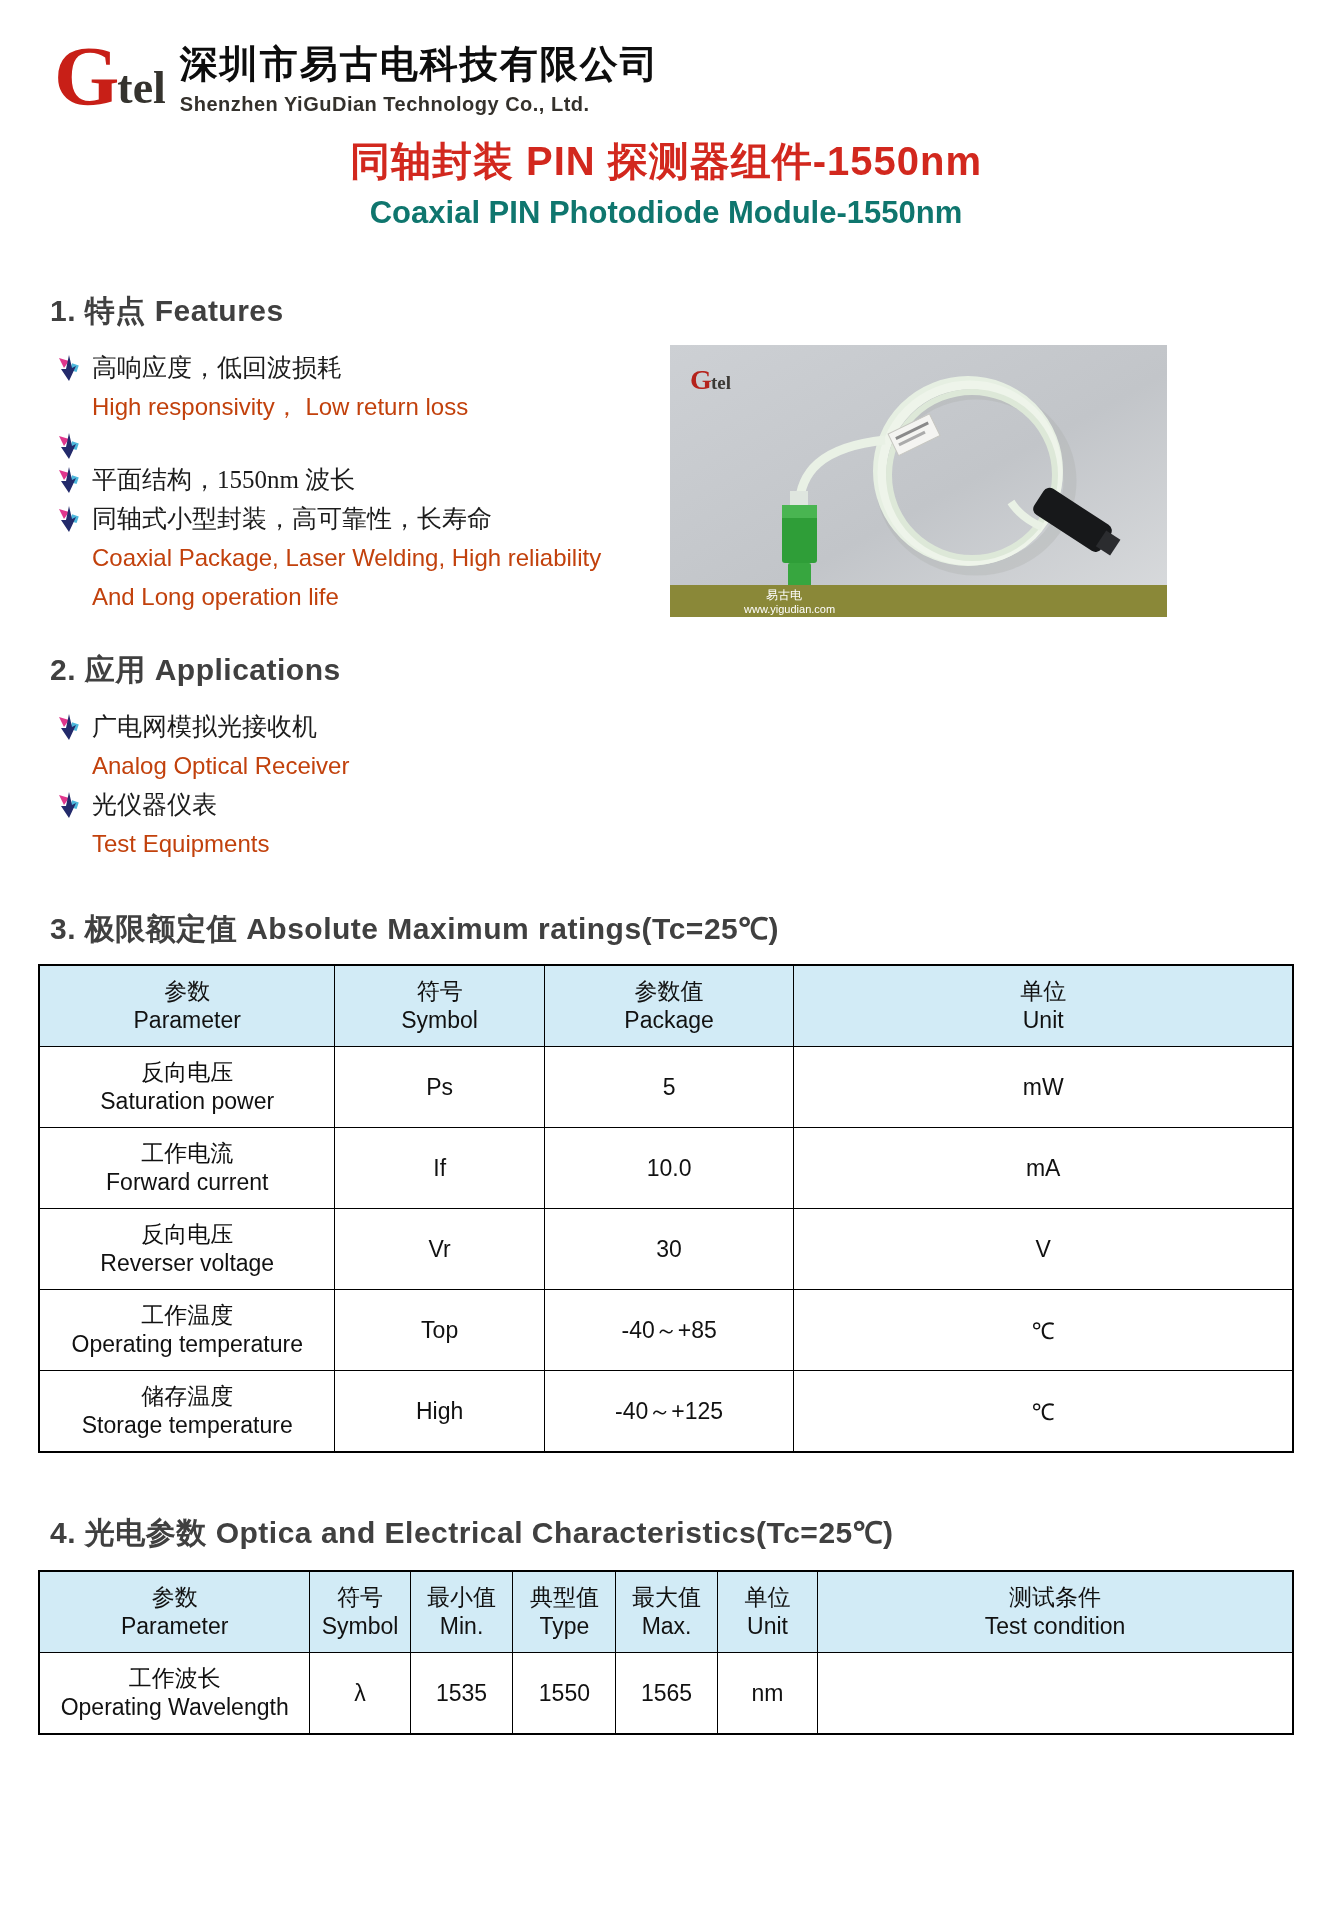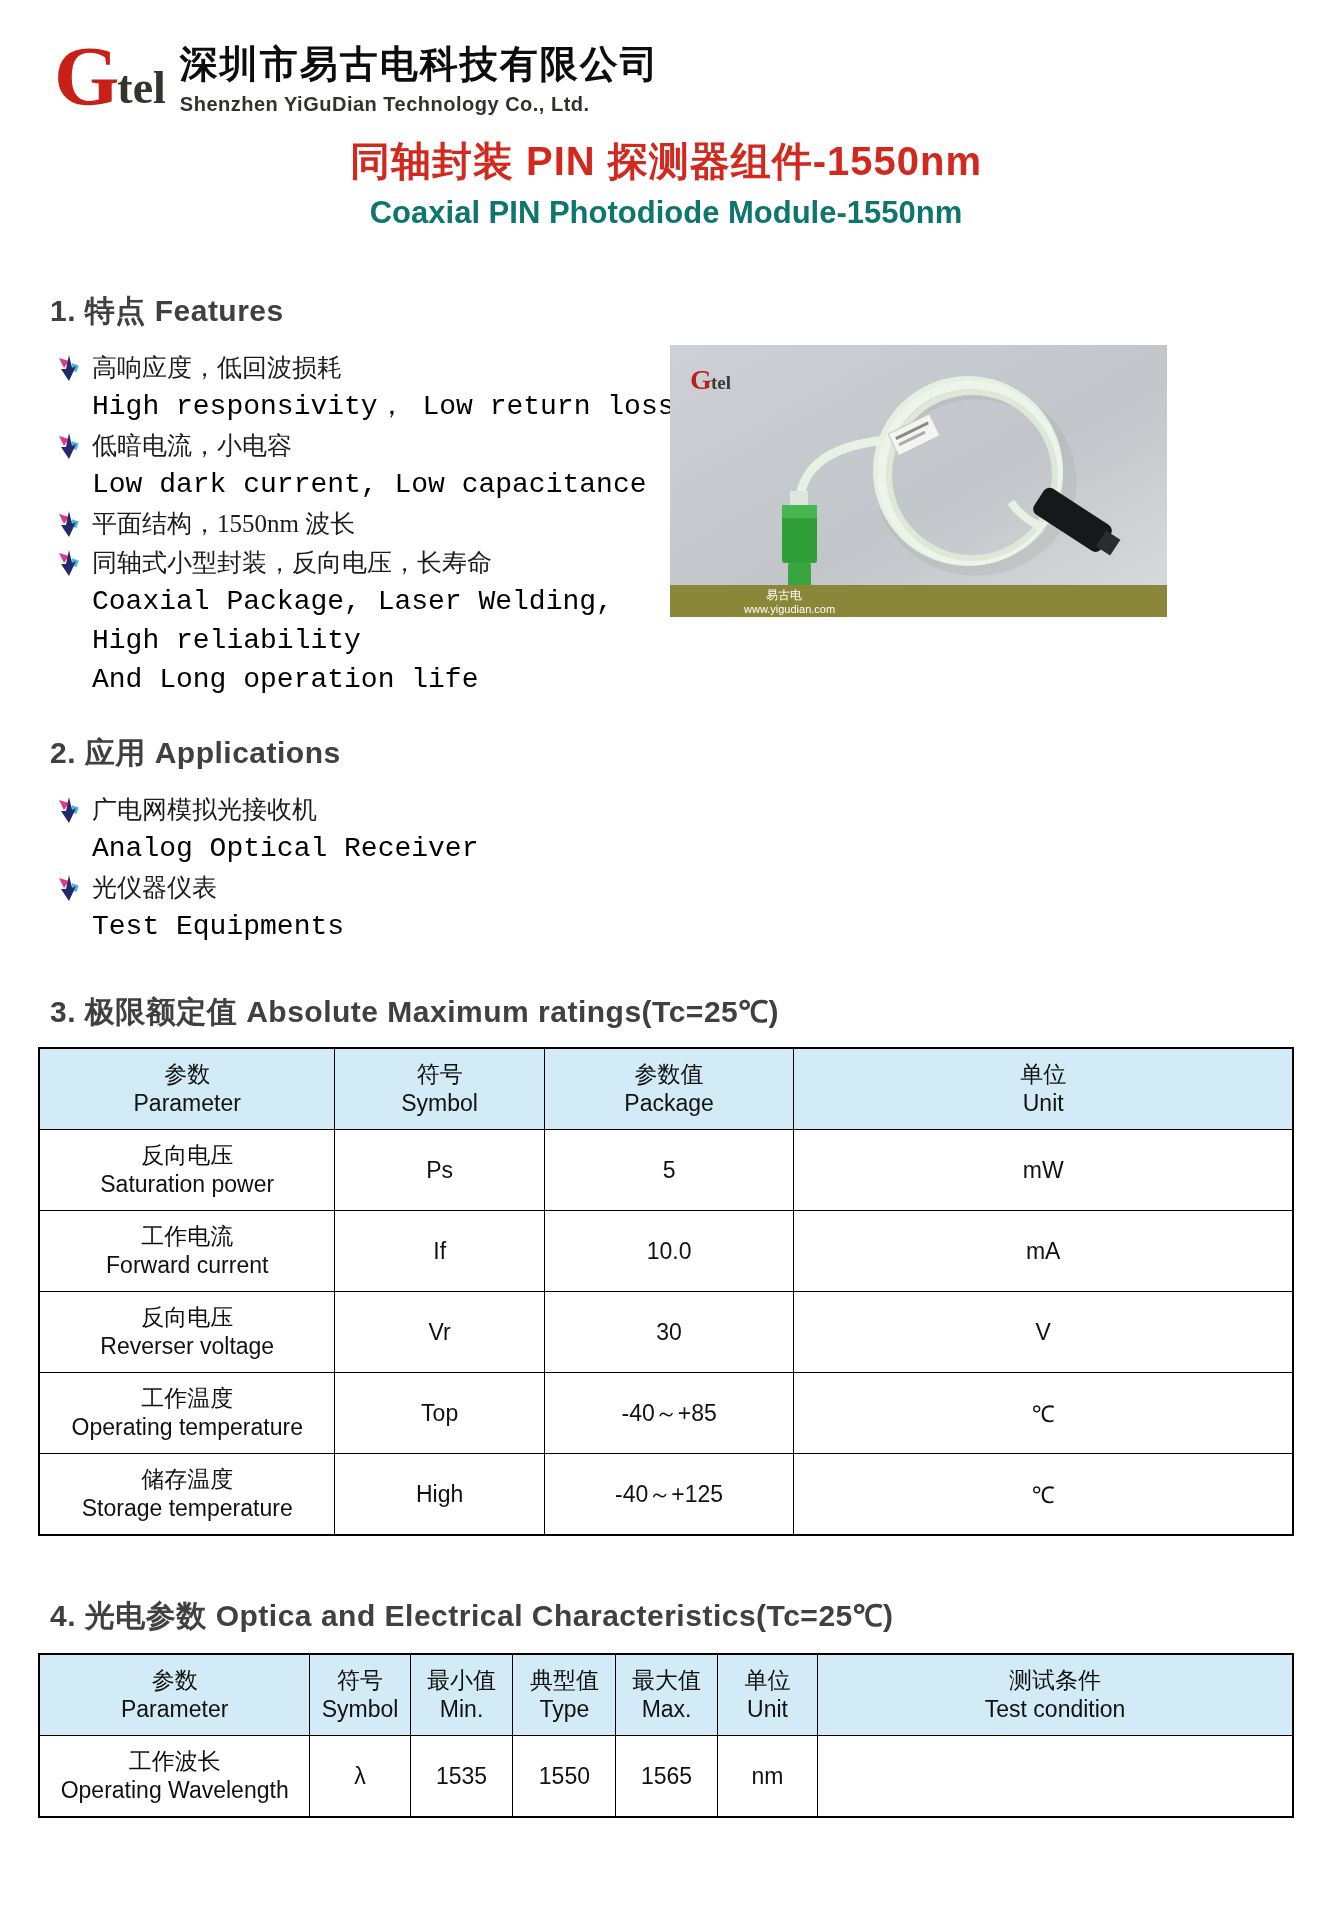--- a/index.html
+++ b/index.html
@@ -51,21 +51,21 @@
   .h-absmax   { margin-top: 44px; padding-left: 12px; }
   .h-optelec  { margin-top: 58px; padding-left: 12px; }
 
   
   .feat-list { margin-top: 16px; padding-left: 18px; max-width: 640px; }
   .feat-item { display: flex; gap: 12px; }
   .bullet-svg { width: 24px; height: 27px; flex: none; margin-top: 7px; }
   .feat-lines .cn, .feat-lines .en { line-height: 39px; }
   .cn-serif { font-family: Liberation Serif, serif; }
   .feat-lines .cn { font-size: 25px; color: #1c1c1c; }
-  .feat-lines .en { font-size: 28px; color: #000000; font-family: Liberation Mono, monospace; }
+  .feat-lines .en { font-size: 24px; color: #c2410c; }
 
   
   .photo-wrap { position: absolute; left: 670px; top: 345px; width: 497px; height: 272px; }
 
   
   table.spec { width: 100%; border-collapse: collapse; border: 2px solid #000; table-layout: fixed; }
   table.spec th, table.spec td { border: 1px solid #000; padding: 12px 8px; }
   table.spec thead th { background: #d2ebf6; font-weight: normal; text-align: center; vertical-align: middle; }
   .hc { display: block; font-size: 23px; line-height: 28px; text-align: inherit; }
   table.spec td { font-size: 23px; text-align: center; vertical-align: middle; }
@@ -116,39 +116,35 @@
         </svg>
       <div class="feat-lines">
         <div class="cn cn-serif">高响应度，低回波损耗</div>
         <div class="en">High responsivity， Low return loss</div>
       </div>
     </div>
     <div class="feat-item">
       <svg class="bullet-svg" viewBox="0 0 22 27">
           <use href="#bullet-ic"></use>
         </svg>
-      <div class="feat-lines">
-        <div class="cn cn-serif">低暗电流，小电容</div>
-        <div class="en">Low dark current, Low capacitance</div>
-      </div>
     </div>
     <div class="feat-item">
       <svg class="bullet-svg" viewBox="0 0 22 27">
           <use href="#bullet-ic"></use>
         </svg>
       <div class="feat-lines">
         <div class="cn cn-serif">平面结构，1550nm 波长</div>
       </div>
     </div>
     <div class="feat-item">
       <svg class="bullet-svg" viewBox="0 0 22 27">
           <use href="#bullet-ic"></use>
         </svg>
       <div class="feat-lines">
-        <div class="cn cn-serif">同轴式小型封装，反向电压，长寿命</div>
+        <div class="cn cn-serif">同轴式小型封装，高可靠性，长寿命</div>
         <div class="en">Coaxial Package, Laser Welding, High reliability</div>
         <div class="en">And Long operation life</div>
       </div>
     </div>
   </div>
 
   <div class="photo-wrap">
     <svg viewBox="0 0 497 272" width="497" height="272">
       <defs>
         <linearGradient id="pbg" x1="0" y1="0" x2="1" y2="1">

